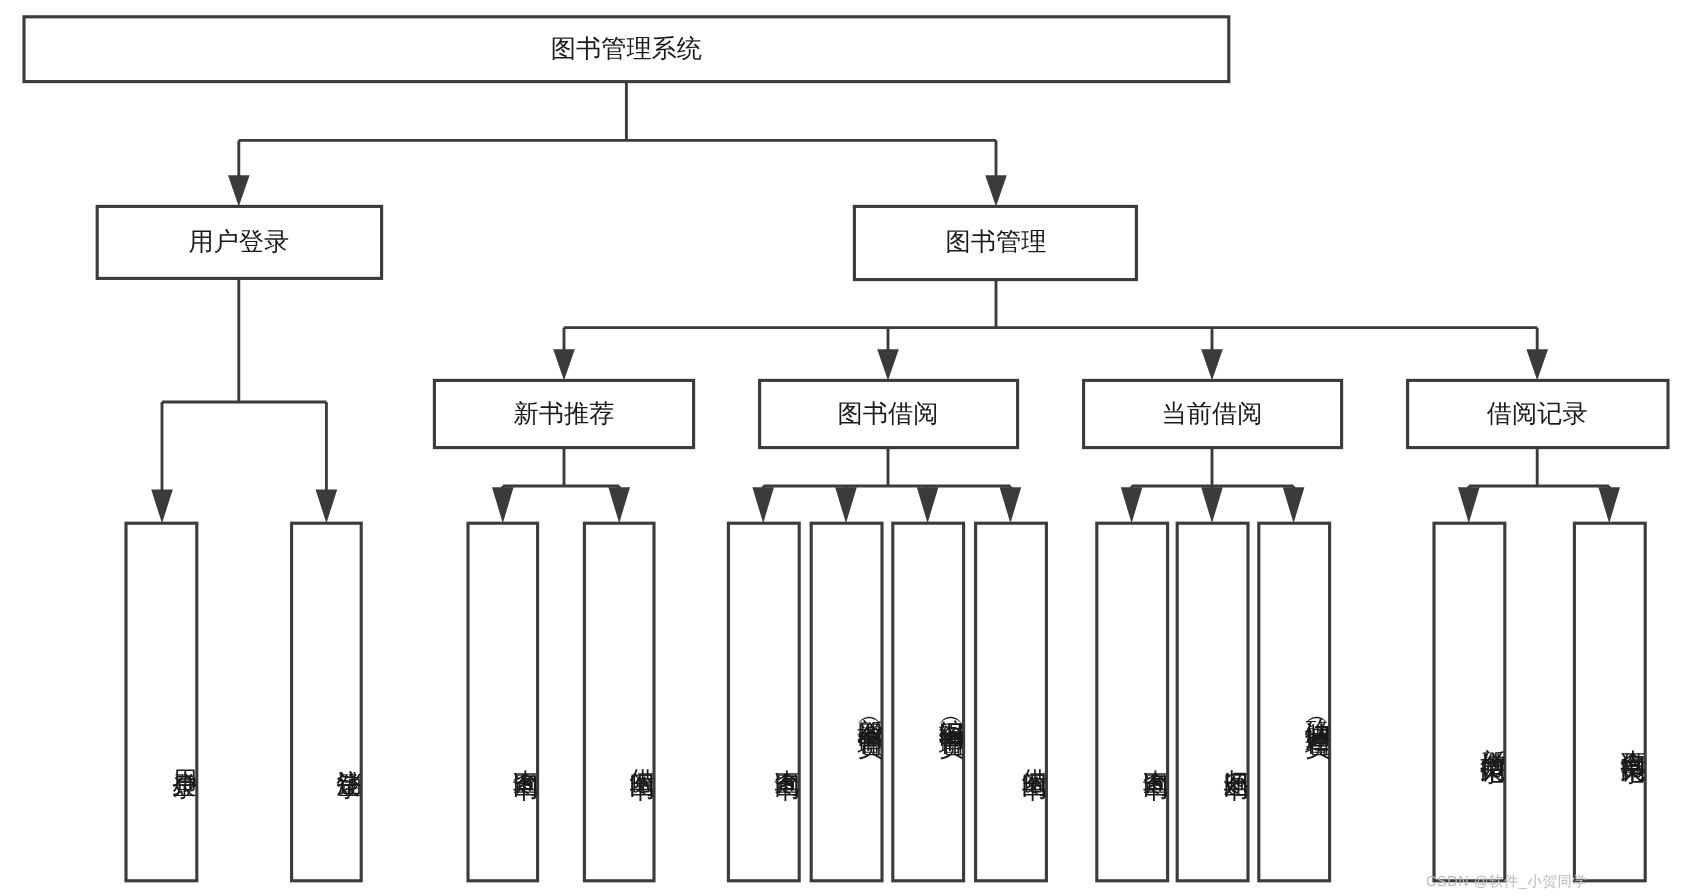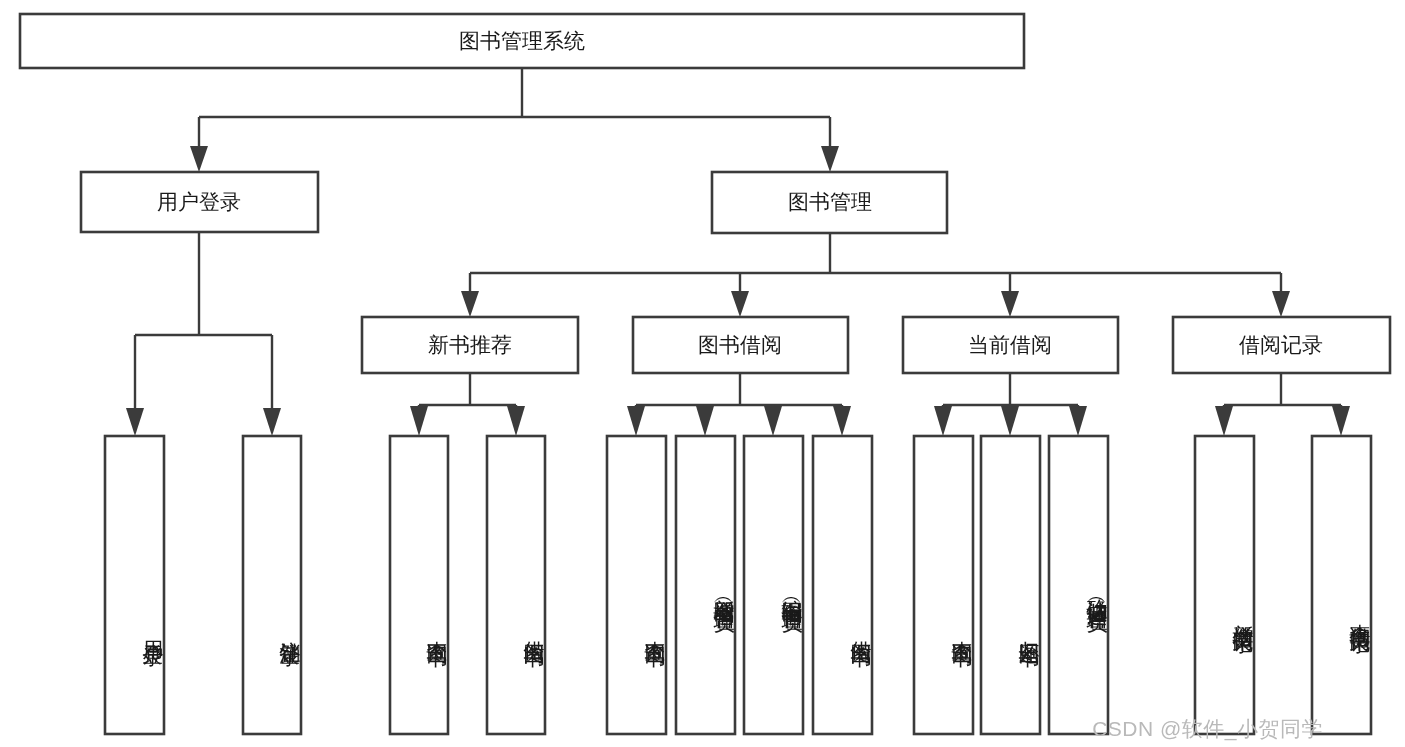--- a/index.html
+++ b/index.html
@@ -60,21 +60,21 @@
     display: flex;
     align-items: flex-start;
     justify-content: center;
     pointer-events: none;
   }
   .watermark {
     position: absolute;
     right: 8px;
     bottom: 4px;
     font-family: "Liberation Sans", "DejaVu Sans", sans-serif;
-    font-size: 21px;
+    font-size: 12px;
     color: #b9b9b9;
     letter-spacing: 0.5px;
     white-space: nowrap;
   }
 </style>
 </head>
 <body>
 
 <div id="diagram-root">
 

